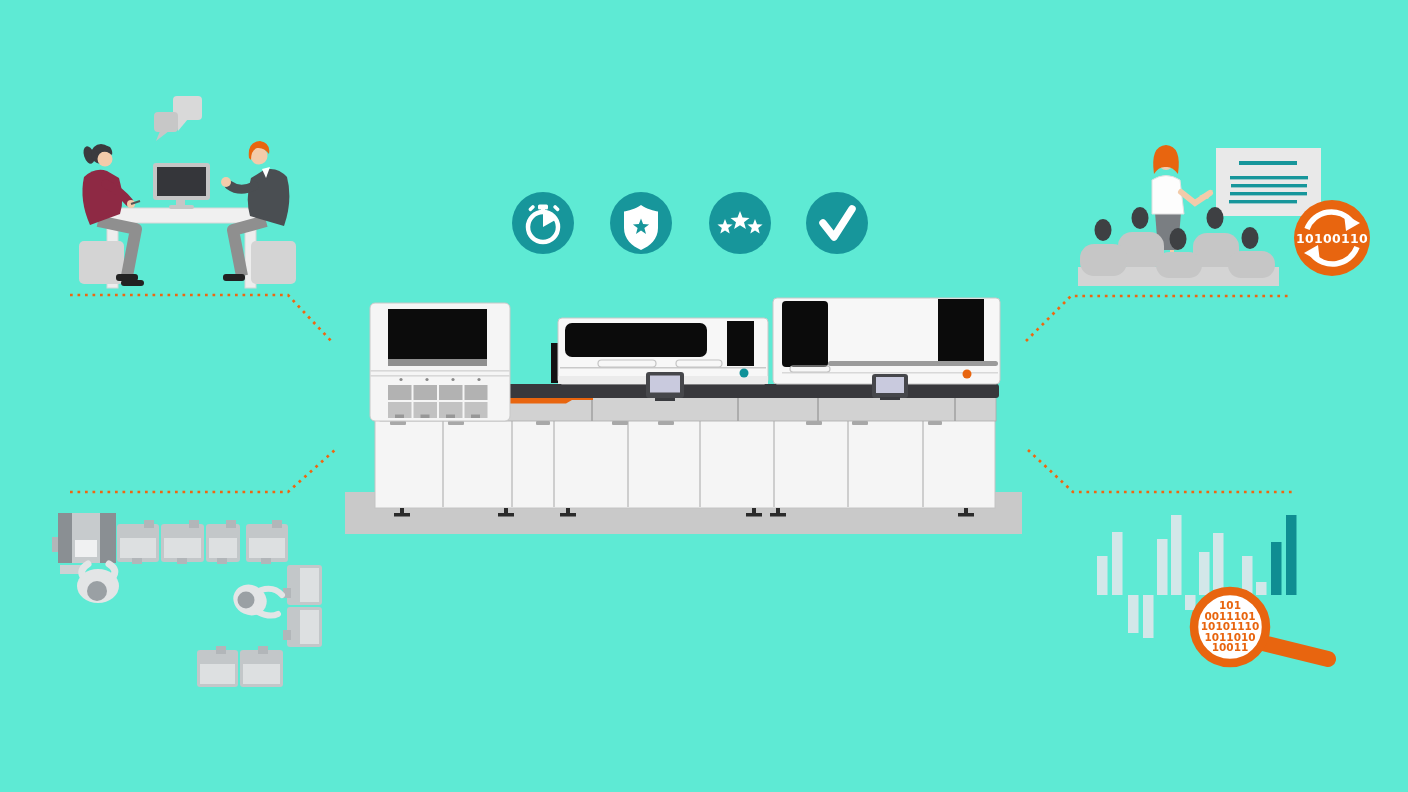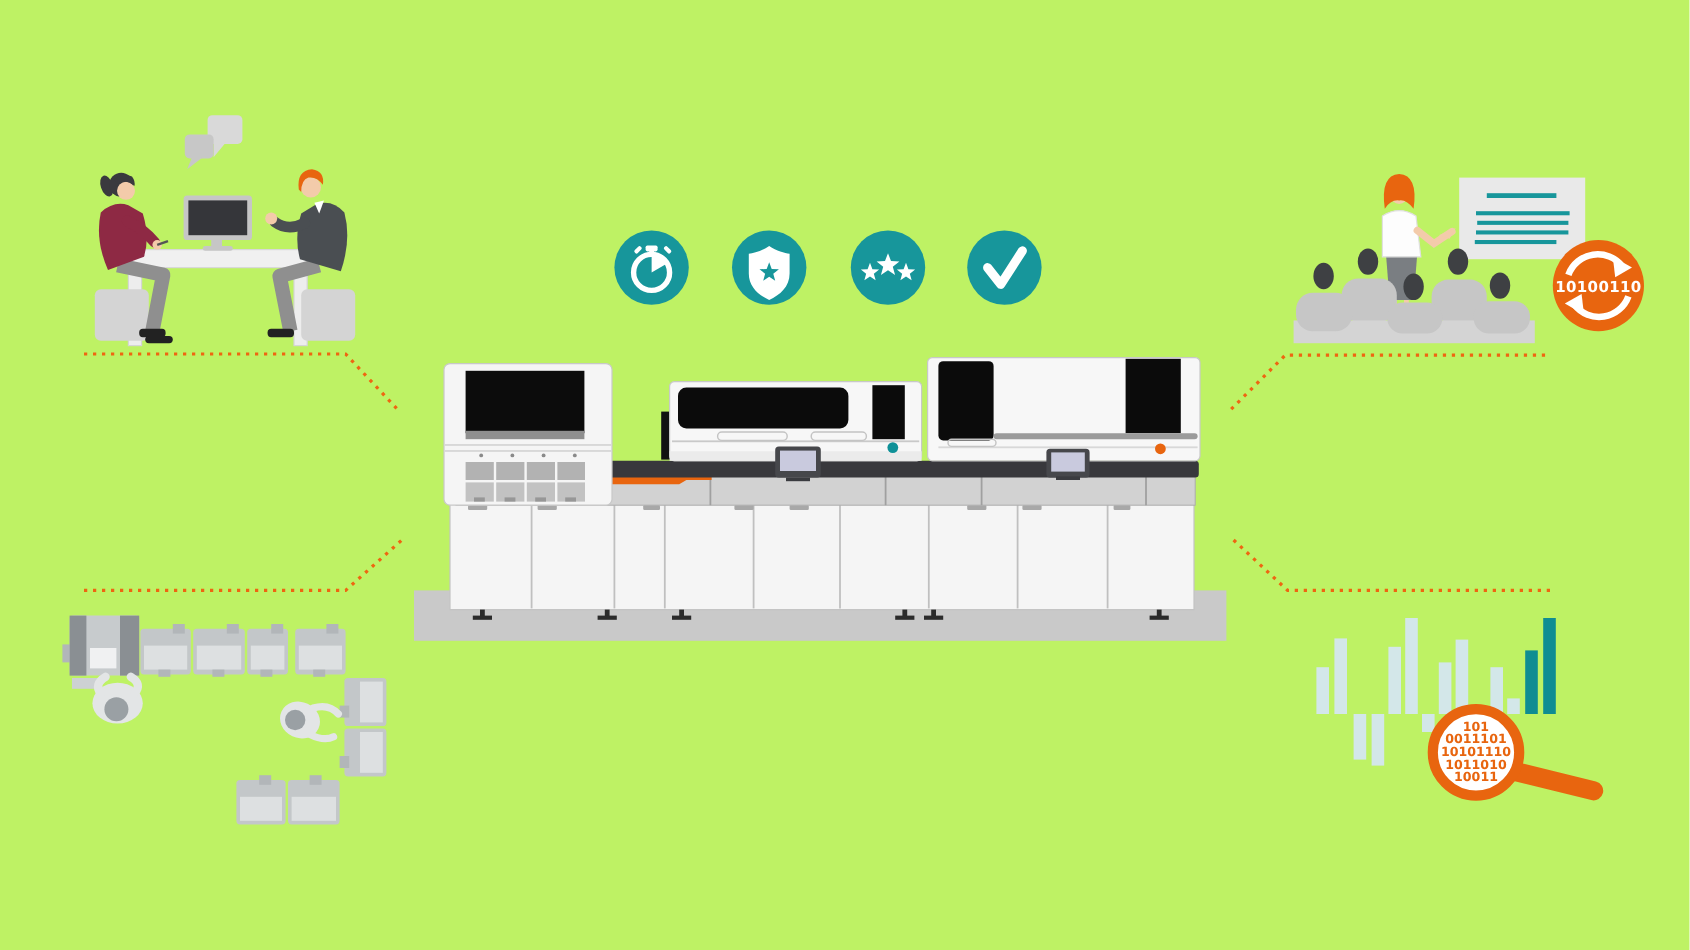--- a/index.html
+++ b/index.html
@@ -1,17 +1,17 @@
 <!DOCTYPE html>
 <html><head>
 <meta charset="utf-8">
 <style>
   html,body{margin:0;padding:0;background:#ffffff;}
   body{font-family:"Liberation Sans", sans-serif;}
-  .canvas{position:relative;width:1408px;height:792px;background:#bef264;overflow:hidden;}
+  .canvas{position:relative;width:1408px;height:792px;background:#5eead4;overflow:hidden;}
   svg text{font-family:"DejaVu Sans","Liberation Sans",sans-serif;}
   .binary{font-weight:bold;}
 </style>
 </head>
 <body>
 
 <div class="canvas">
 <svg width="1408" height="792" viewBox="0 0 1408 792">
 
   <g stroke="#ee6611" stroke-width="2.7" fill="none" stroke-dasharray="2.7 4.8">

